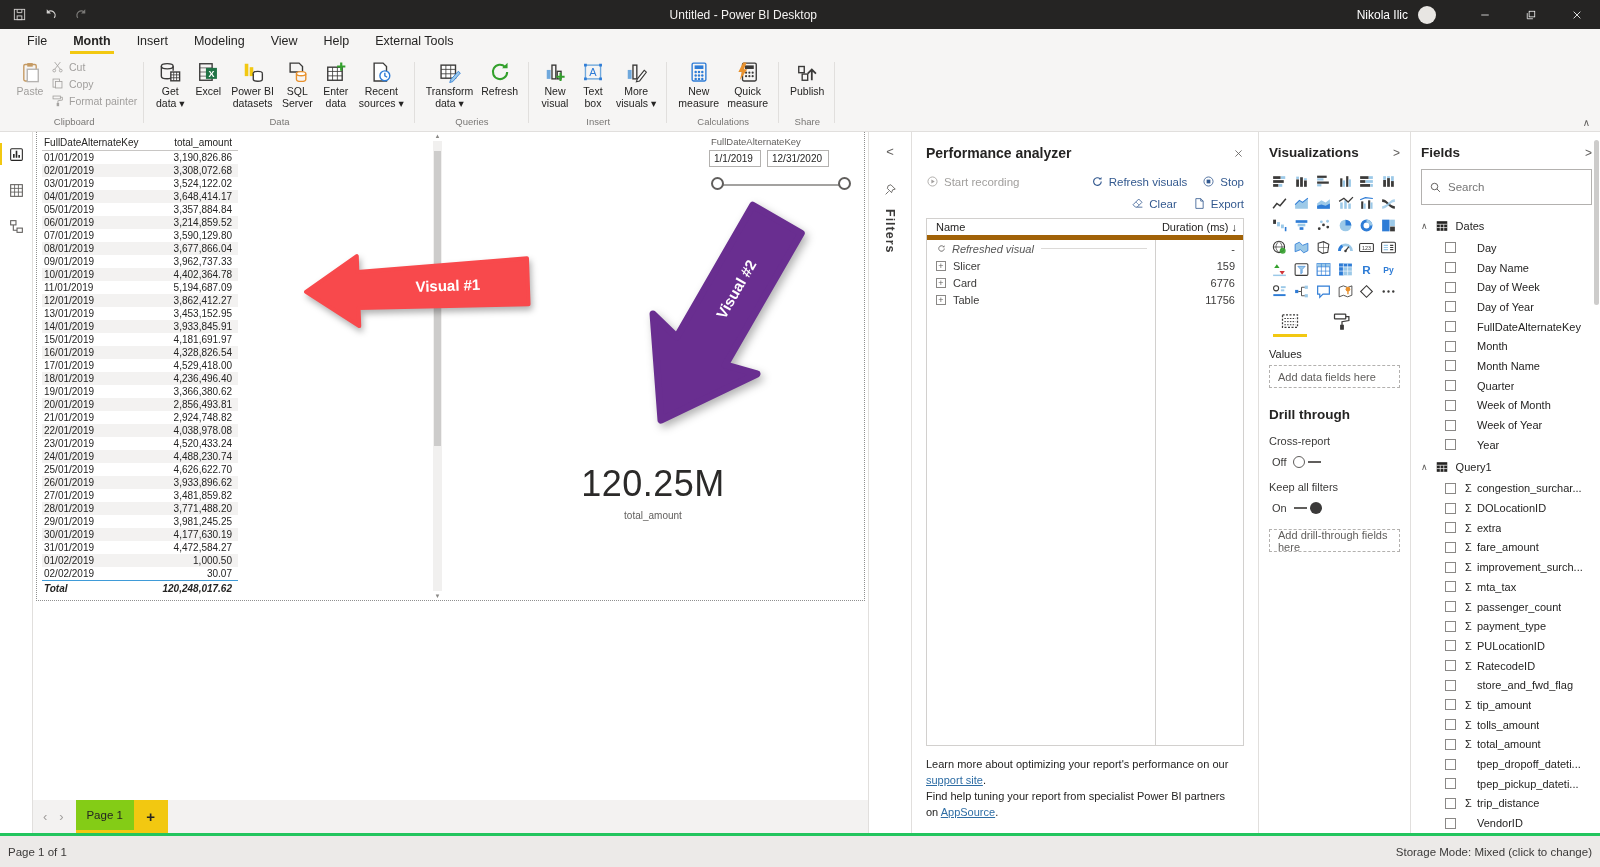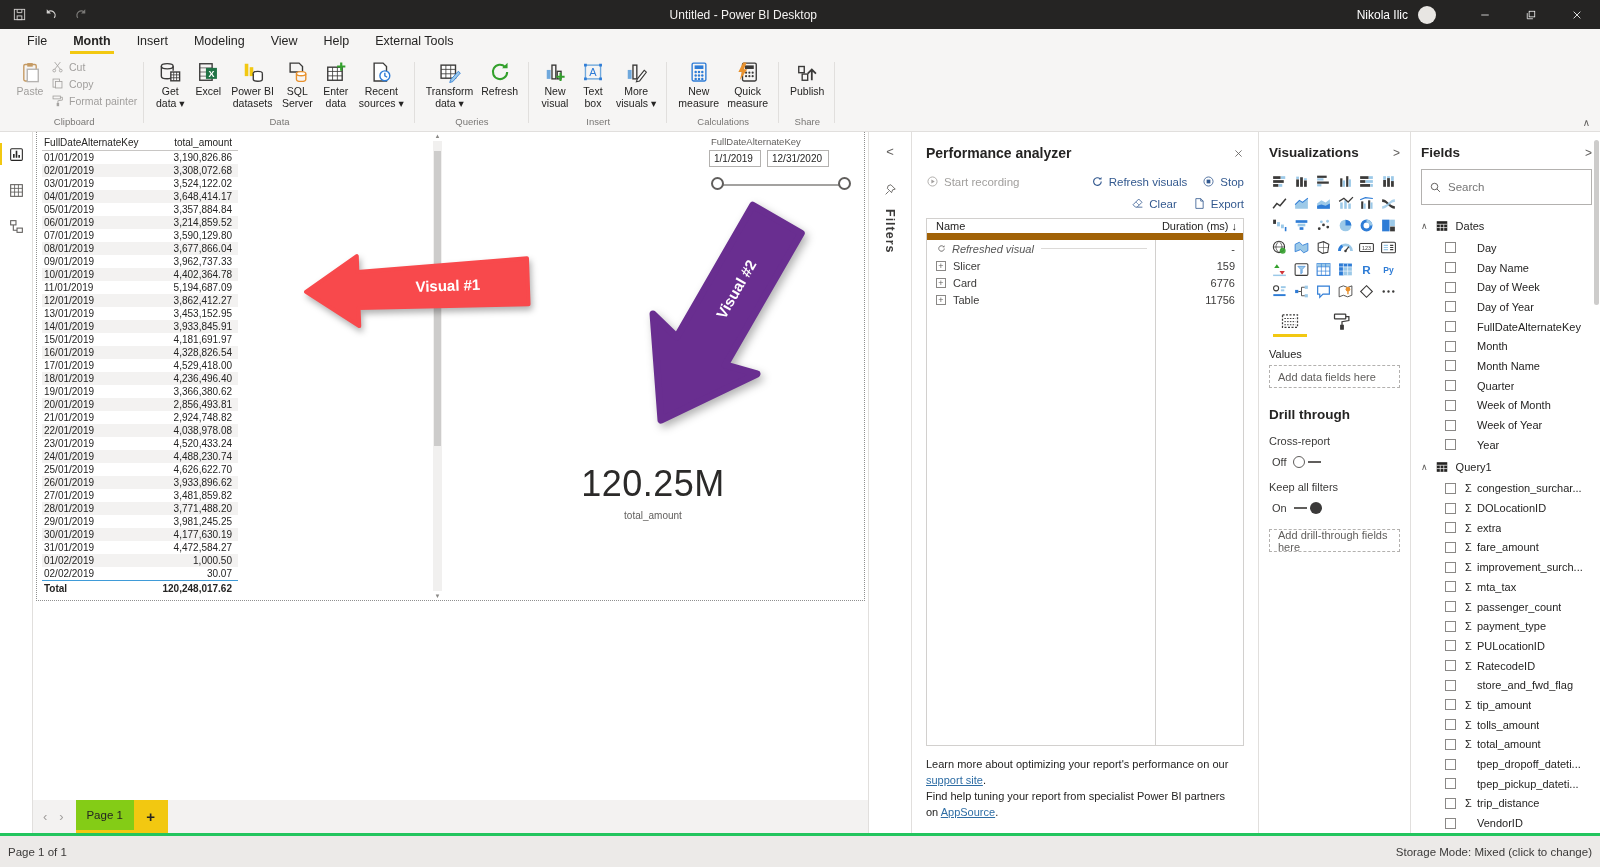--- a/index.html
+++ b/index.html
@@ -48,21 +48,21 @@
   
   .canvas { position:absolute; left:33px; top:132px; width:835px; height:668px; background:#fff; overflow:hidden; }
   .sel-rect { position:absolute; left:3px; top:-2px; width:829px; height:471px; border:1px dotted #8f8f8f; border-top:none; pointer-events:none; }
 
   .tbl { position:absolute; left:9px; top:4px; width:196px; font-size:10px; color:#252423; }
   .tbl-head { display:flex; border-bottom:1px solid #c8c6c4; height:15px; line-height:14px; }
   .tbl .c1 { width:104px; text-align:left; padding-left:2px; }
   .tbl .c2 { width:88px; text-align:right; padding-right:2px; }
   .tbl-row { display:flex; height:13px; line-height:13px; }
   .tbl-row:nth-child(even) { background:#f3f2f1; }
-  .tbl-total { display:flex; height:15px; line-height:15px; border-top:1px solid #3f9bd8; font-weight:bold; }
+  .tbl-total { display:flex; height:15px; line-height:15px; border-top:1px solid #3f9bd8; font-weight:bold;font-style:italic; }
   .tbl-scroll { position:absolute; left:400px; top:9px; width:9px; height:450px; background:#f1f0ef; }
   .tbl-scroll .thumb { position:absolute; left:1px; top:10px; width:7px; height:295px; background:#cdcccb; }
   .scroll-arrow { position:absolute; left:0; width:9px; text-align:center; font-size:6px; color:#8a8886; }
 
   .slicer { position:absolute; left:676px; top:4px; width:142px; }
   .slicer-title { font-size:9.5px; color:#605e5c; padding-left:2px; }
   .slicer-inputs { display:flex; gap:6px; margin-top:3px; }
   .slicer-input { border:1px solid #b3b1af; background:#fff; font-size:10px; color:#252423; padding:2px 4px; font-family:"Liberation Sans",sans-serif; }
   .slicer-input.s1 { width:52px; }
   .slicer-input.s2 { width:62px; }
@@ -93,21 +93,21 @@
   .perf-title { font-size:14px; font-weight:bold; color:#252423; }
   .perf-close svg { width:11px; height:11px; }
   .perf-toolbar { display:flex; align-items:center; margin-top:14px; font-size:11.5px; }
   .perf-btn { display:flex; align-items:center; gap:5px; }
   .perf-btn svg { width:13px; height:13px; }
   .perf-btn.gray { color:#a19f9d; }
   .perf-btn.blue { color:#33598f; }
   .perf-toolbar .spacer { flex:1; }
   .perf-row2 { display:flex; justify-content:flex-end; gap:16px; margin-top:9px; font-size:11.5px; }
   .perf-table { border:1px solid #d2d0ce; margin-top:8px; flex:1; display:flex; flex-direction:column; overflow:hidden; }
-  .pt-head { display:grid; grid-template-columns:1fr 88px; height:21px; border-bottom:7px solid #a16207; font-size:11px; color:#252423; }
+  .pt-head { display:grid; grid-template-columns:1fr 88px; height:21px; border-bottom:5px solid #a16207; font-size:11px; color:#252423; }
   .pt-head .ncell { display:flex; align-items:center; padding-left:9px; }
   .pt-head .dcell { display:flex; align-items:center; justify-content:flex-end; padding-right:6px; gap:3px; }
   .pt-row { display:grid; grid-template-columns:1fr 88px; height:17px; font-size:11px; color:#3b3a39; }
   .pt-row .ncell { display:flex; align-items:center; overflow:hidden; }
   .pt-row .dcell { display:flex; align-items:center; justify-content:flex-end; padding-right:8px; border-left:1px solid #d2d0ce; }
   .pt-fill { flex:1; display:grid; grid-template-columns:1fr 88px; }
   .pt-fill .dcell { border-left:1px solid #d2d0ce; }
   .plusbox { width:10px; height:10px; border:1px solid #8a8886; font-size:9px; line-height:8px; text-align:center; color:#605e5c; margin:0 7px 0 9px; flex:none; }
   .rv-ic { margin:0 5px 0 9px; } .rv-ic svg { width:11px; height:11px; display:block; }
   .rv-name { font-style:italic; color:#555; }

